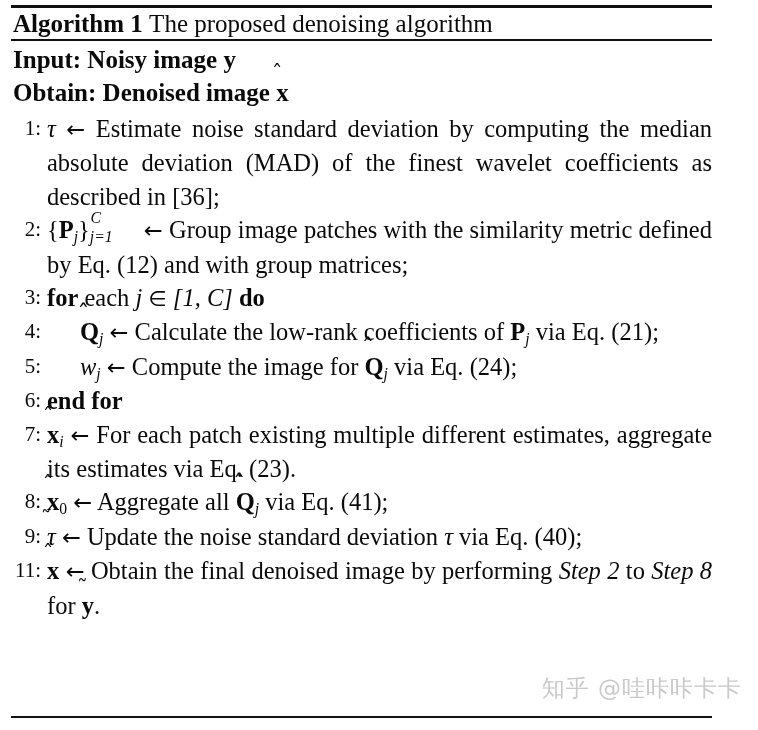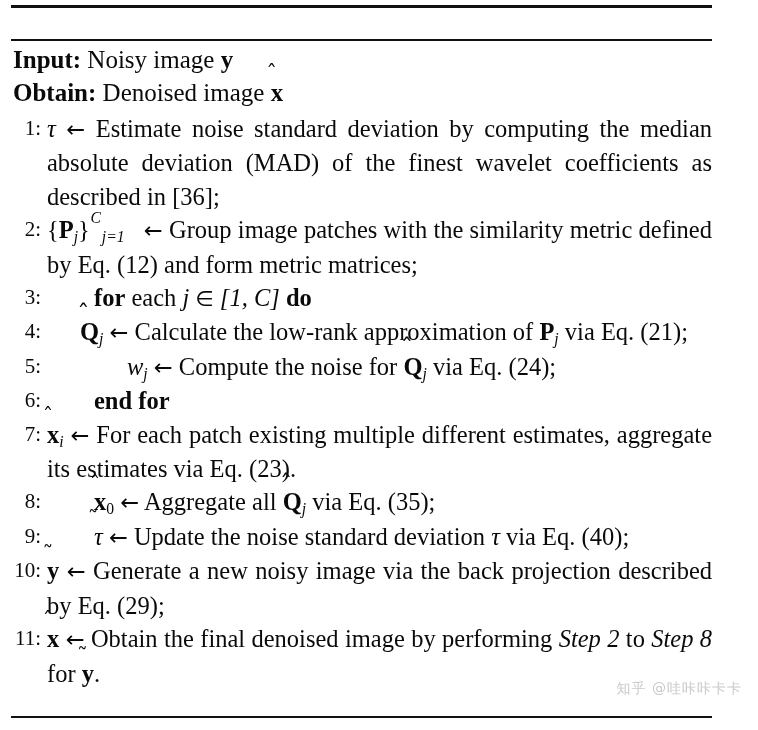--- a/index.html
+++ b/index.html
@@ -58,21 +58,21 @@
     top: 43px;
     left: 13px;
     width: 700px;
   }
   .io-line {
     font-size: 25px;
     line-height: 33px;
     white-space: nowrap;
   }
   .io-label { font-weight: bold; text-align: center; }
-  .io-text  { font-weight: normal; margin-top: 16px; }
+  .io-text  { font-weight: bold; margin-top: 16px; }
 
   
   .steps {
     position: absolute;
     top: 112px;
     left: 0px;
     width: 758px;
   }
   .step {
     display: flex;
@@ -93,21 +93,21 @@
     font-family: "Liberation Serif", "DejaVu Serif", serif;
   }
   .step-body {
     flex: 1 1 auto;
     text-align: justify;
     text-justify: inter-word;
     padding-right: 46px;
     box-sizing: border-box;
     hyphens: none;
   }
-  .step-body.nojust { text-align: left; margin-left: 47px; }
+  .step-body.nojust { text-align: left; }
   .step.indent .step-body { padding-left: 33px; }
 
   
   .mi {
     font-family: "Liberation Serif", "DejaVu Serif", serif;
     font-style: italic;
   }
   .mb {
     font-family: "Liberation Serif", "DejaVu Serif", serif;
     font-weight: bold;
@@ -168,44 +168,46 @@
     font-style: italic;
     white-space: nowrap;
   }
   .updown .dn {
     position: absolute;
     left: 0;
     top: 0.42em;
     font-size: 0.64em;
     font-style: italic;
     white-space: nowrap;
-    margin-left: 12px;
   }
 
   
   .watermark {
     position: absolute;
     right: 16px;
     top: 678px;
     font-family: "DejaVu Sans", sans-serif;
-    font-size: 14px;
+    font-size: 23px;
     line-height: 20px;
     color: #c9c9c9;
     letter-spacing: 1px;
     white-space: nowrap;
     user-select: none;
   }
 </style>
 </head>
 <body>
 
 <div class="algorithm">
 
   <div class="rule rule-top"></div>
 
+  <div class="title-line">
+    <span class="title-strong">Algorithm 1</span><span class="title-rest">&nbsp;</span><span class="title-rest">The proposed denoising algorithm</span>
+  </div>
 
   <div class="rule rule-mid"></div>
 
   <div class="io-block">
     <div class="io-line">
       <span class="io-label">Input:</span>
       <span class="io-text">Noisy image</span>
       <span class="mb">y</span>
     </div>
     <div class="io-line">
@@ -227,54 +229,54 @@
       </div>
     </div>
 
     <div class="step">
       <div class="step-num">2:</div>
       <div class="step-body">
         <span>{<span class="mb">P</span><sub class="mi">j</sub>}<span class="updown"><span class="up">C</span><span class="dn">j=1</span></span></span>
         <span class="arrow">←</span>
         <span>Group image patches with the similarity metric defined by Eq.</span>
         <span>(12)</span>
-        <span>and form metric matrices;</span>
+        <span>and with group matrices;</span>
       </div>
     </div>
 
     <div class="step">
       <div class="step-num">3:</div>
       <div class="step-body nojust">
         <span class="kw">for</span>
         <span>each</span>
         <span class="mi">j</span>
         <span class="inn">∈</span>
         <span class="mi">[1, C]</span>
         <span class="kw">do</span>
       </div>
     </div>
 
     <div class="step indent">
       <div class="step-num">4:</div>
       <div class="step-body">
         <span class="acc wide"><span class="accmark">̂</span><span class="mb">Q</span></span><sub class="mi">j</sub>
         <span class="arrow">←</span>
-        <span>Calculate the low-rank approximation of</span>
+        <span>Calculate the low-rank coefficients of</span>
         <span class="mb">P</span><sub class="mi">j</sub>
         <span>via Eq.</span>
         <span>(21)</span><span>;</span>
       </div>
     </div>
 
     <div class="step indent">
       <div class="step-num">5:</div>
       <div class="step-body nojust">
         <span class="mi">w</span><sub class="mi">j</sub>
         <span class="arrow">←</span>
-        <span>Compute the noise for</span>
+        <span>Compute the image for</span>
         <span class="acc wide"><span class="accmark">̂</span><span class="mb">Q</span></span><sub class="mi">j</sub>
         <span>via Eq.</span>
         <span>(24)</span><span>;</span>
       </div>
     </div>
 
     <div class="step">
       <div class="step-num">6:</div>
       <div class="step-body nojust">
         <span class="kw">end for</span>
@@ -292,45 +294,36 @@
     </div>
 
     <div class="step">
       <div class="step-num">8:</div>
       <div class="step-body nojust">
         <span class="acc"><span class="accmark">̂</span><span class="mb">x</span></span><sub class="mr">0</sub>
         <span class="arrow">←</span>
         <span>Aggregate all</span>
         <span class="acc wide"><span class="accmark">̂</span><span class="mb">Q</span></span><sub class="mi">j</sub>
         <span>via Eq.</span>
-        <span>(35)</span><span>;</span>
+        <span>(41)</span><span>;</span>
       </div>
     </div>
 
     <div class="step">
       <div class="step-num">9:</div>
       <div class="step-body nojust">
         <span class="acc"><span class="accmark">̃</span><span class="mi">τ</span></span>
         <span class="arrow">←</span>
         <span>Update the noise standard deviation</span>
         <span class="mi">τ</span>
         <span>via Eq.</span>
         <span>(40)</span><span>;</span>
       </div>
     </div>
 
-    <div class="step">
-      <div class="step-num">10:</div>
-      <div class="step-body">
-        <span class="acc"><span class="accmark">̃</span><span class="mb">y</span></span>
-        <span class="arrow">←</span>
-        <span>Generate a new noisy image via the back projection described by Eq.</span>
-        <span>(29)</span><span>;</span>
-      </div>
-    </div>
 
     <div class="step">
       <div class="step-num">11:</div>
       <div class="step-body">
         <span class="acc"><span class="accmark">̂</span><span class="mb">x</span></span>
         <span class="arrow">←</span>
         <span>Obtain the final denoised image by performing</span>
         <span class="it">Step</span>
         <span class="it">2</span>
         <span>to</span>

